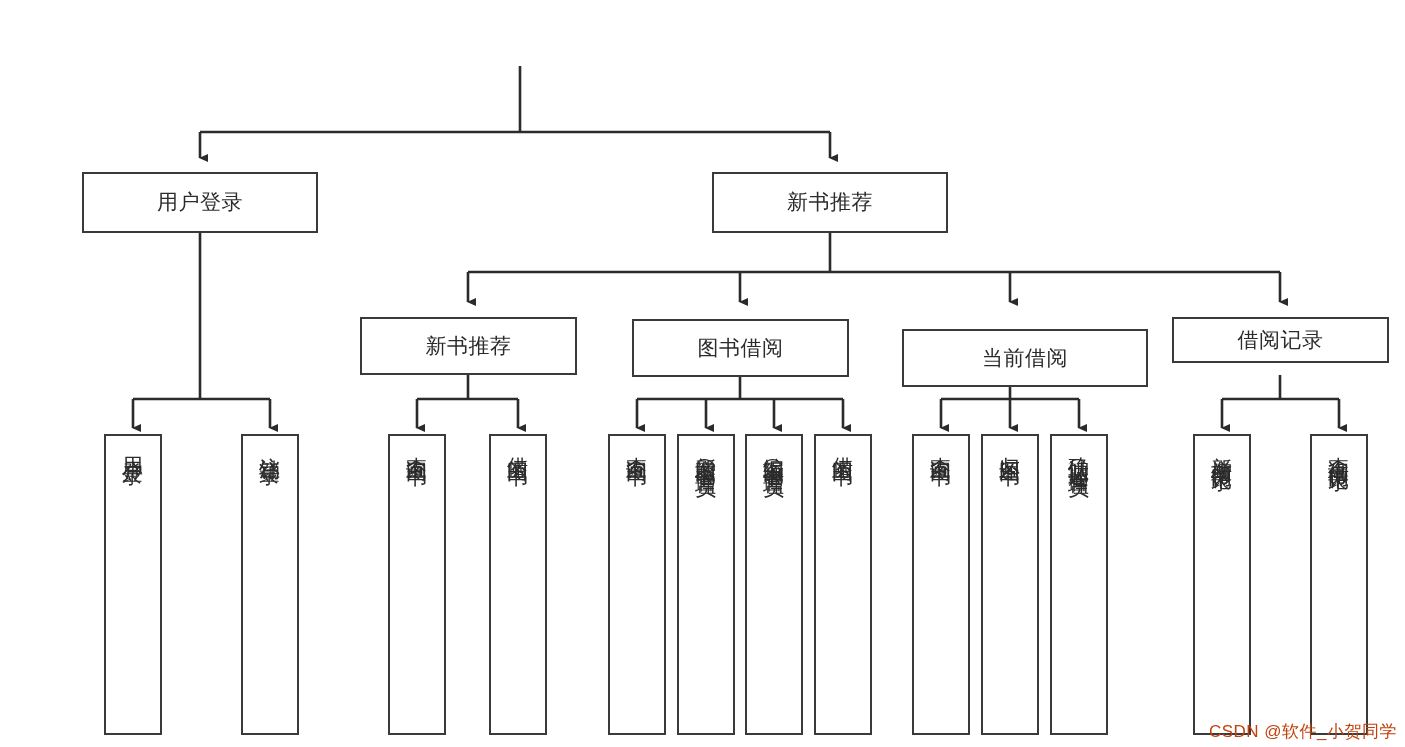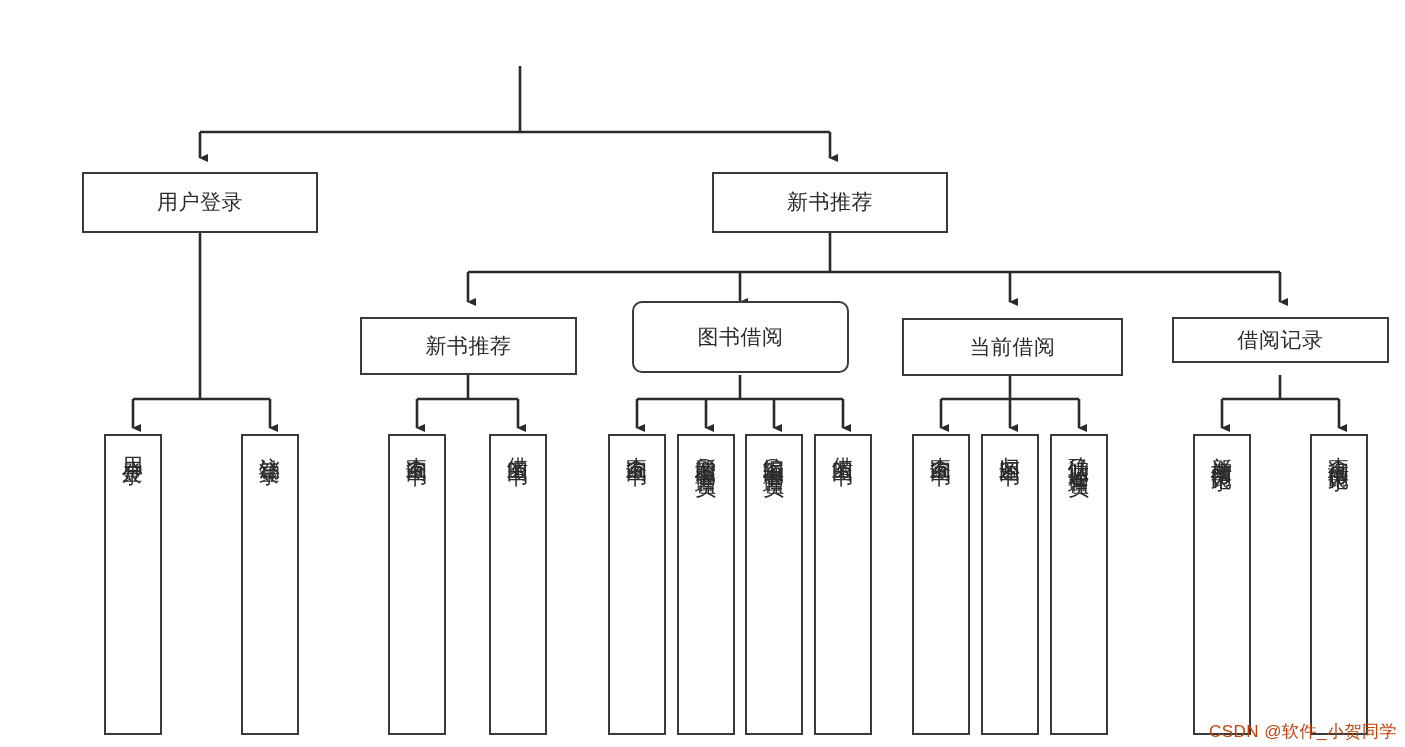--- a/index.html
+++ b/index.html
@@ -140,25 +140,25 @@
   </div>
 
   <div class="node horiz" style="left:712px; top:172px; width:236px; height:61px;">
     <span class="node-label">新书推荐</span>
   </div>
 
   <div class="node horiz" style="left:360px; top:317px; width:217px; height:58px;">
     <span class="node-label">新书推荐</span>
   </div>
 
-  <div class="node horiz" style="left:632px; top:301px; width:217px; height:72px;border-radius:10px;">
+  <div class="node horiz" style="left:632px; top:319px; width:217px; height:58px;">
     <span class="node-label">图书借阅</span>
   </div>
 
-  <div class="node horiz" style="left:902px; top:318px; width:221px; height:58px;">
+  <div class="node horiz" style="left:902px; top:329px; width:246px; height:58px;">
     <span class="node-label">当前借阅</span>
   </div>
 
   <div class="node horiz" style="left:1172px; top:317px; width:217px; height:46px;">
     <span class="node-label">借阅记录</span>
   </div>
 
   <div class="node vert" style="left:104px; top:434px; width:58px; height:301px;">
     <span class="node-label">用户登录</span>
   </div>

